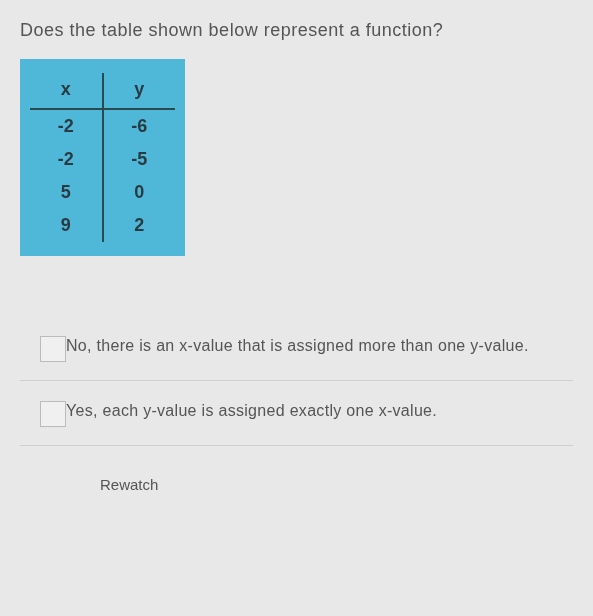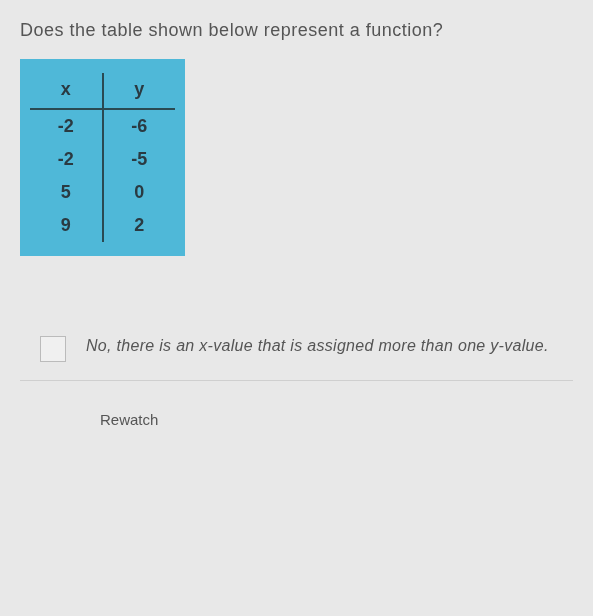--- a/index.html
+++ b/index.html
@@ -45,24 +45,22 @@
     .xy-table thead th {
       border-bottom: 2px solid #2a4a52;
       padding-bottom: 8px;
     }
     .options {
       margin-top: 60px;
     }
     .option {
       display: flex;
       align-items: flex-start;
-      gap: 20px;
       padding: 18px 10px 18px 20px;
       border-bottom: 1px solid #cfcfcf;
-      font-style: italic;
     }
     .checkbox {
       width: 26px;
       height: 26px;
       border: 1px solid #bbb;
       background: #f0f0f0;
       flex-shrink: 0;
       margin-top: 2px;
     }
     .option-text {
@@ -127,17 +125,21 @@
       </tr>
     </tbody>
   </table>
 </div>
 
 <div class="options">
   <div class="option">
     <div class="checkbox"></div>
     <div class="option-text">No, there is an x-value that is assigned more than one y-value.</div>
   </div>
+  <div class="option">
+    <div class="checkbox"></div>
+    <div class="option-text">Yes, each y-value is assigned exactly one x-value.</div>
+  </div>
 </div>
 
 <div class="buttons">
   <button class="rewatch">Rewatch</button>
 </div>
 
 </body></html>

